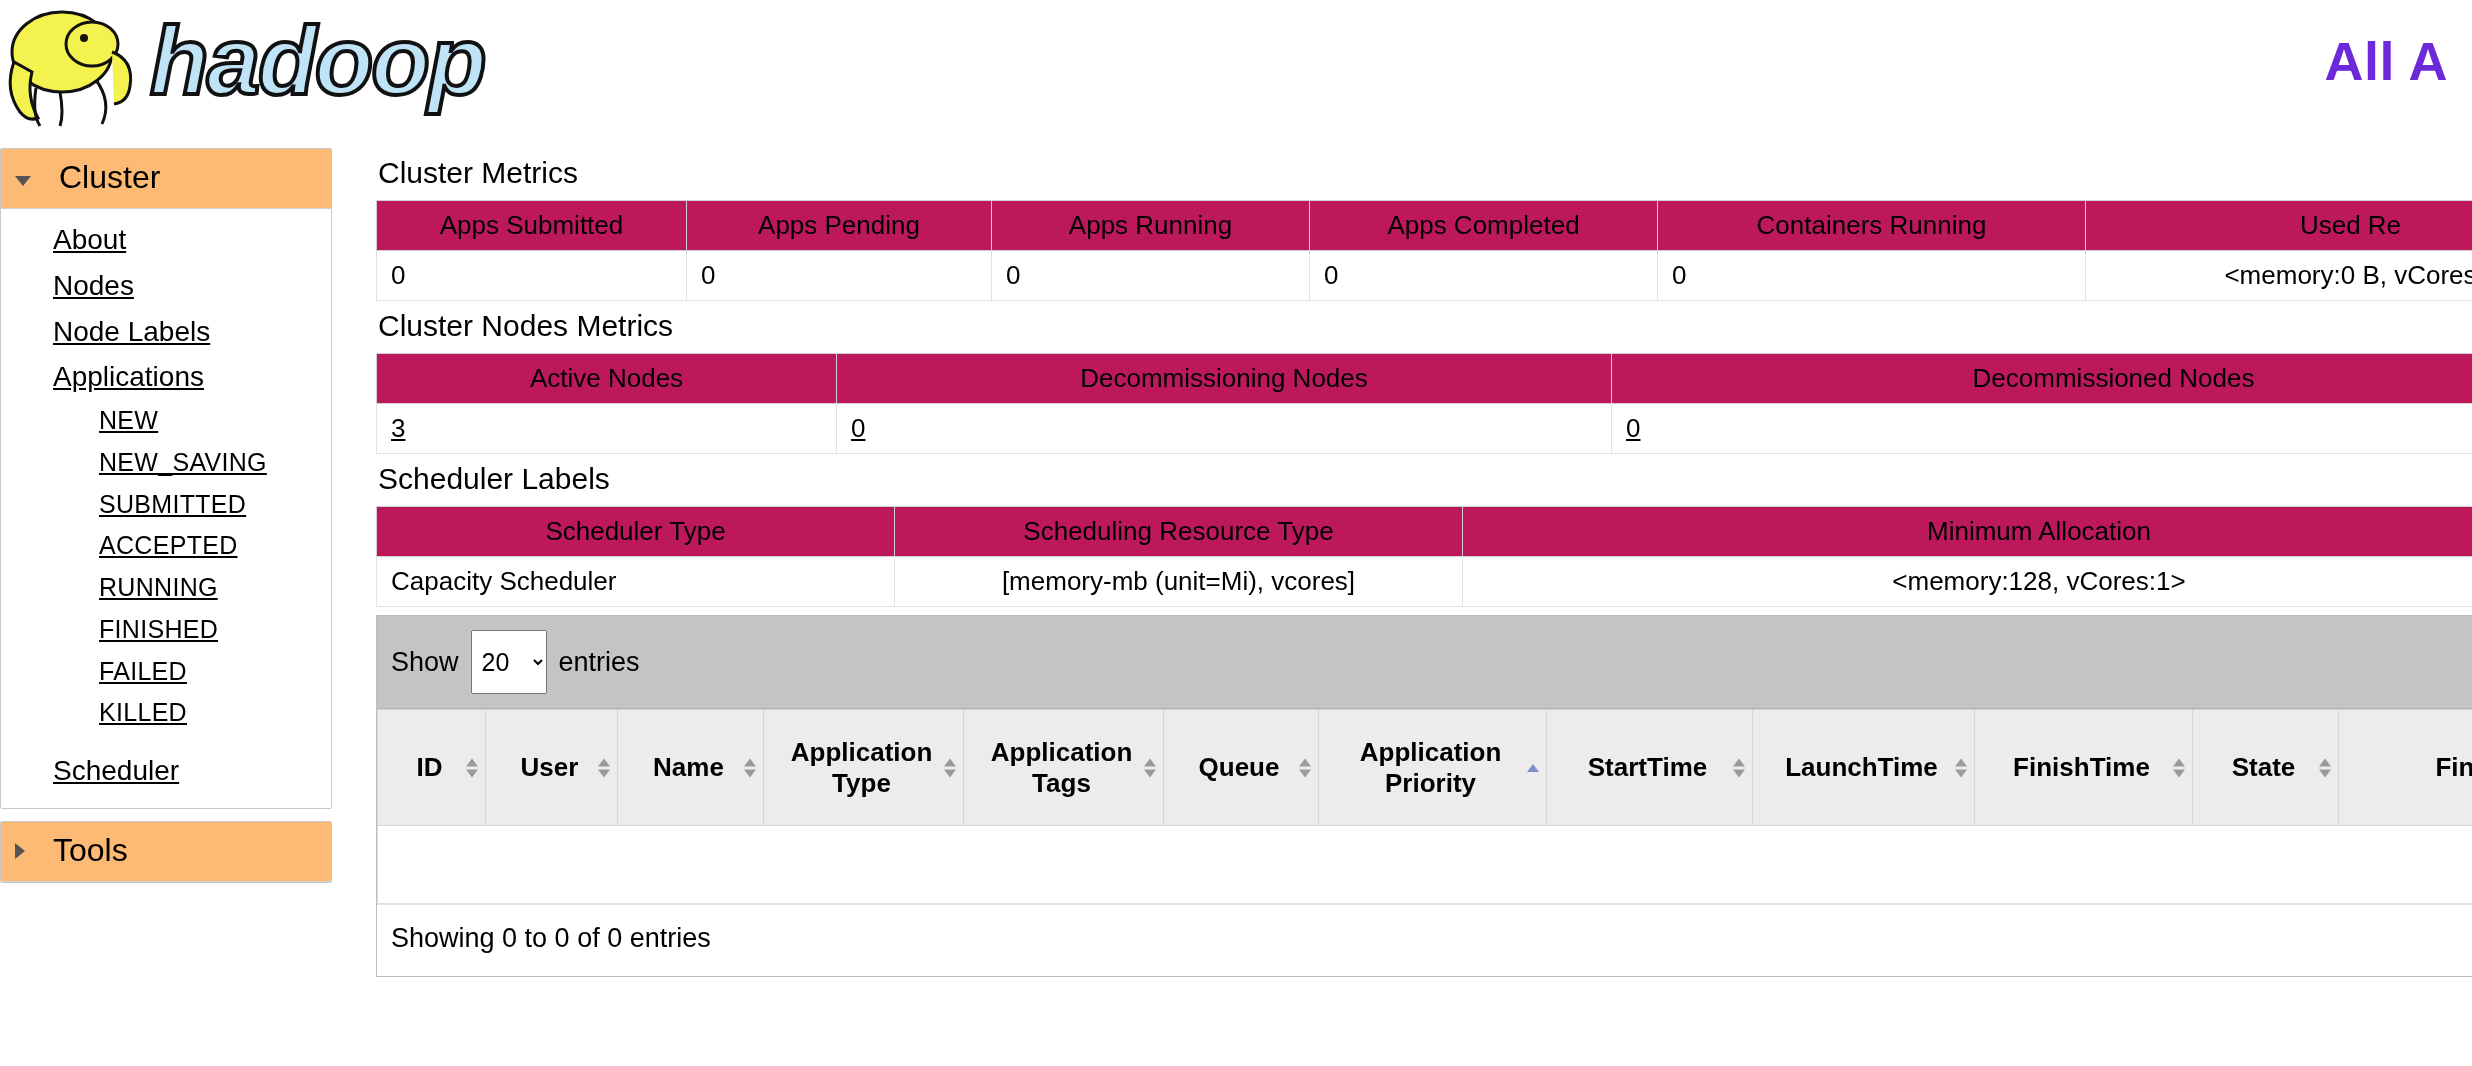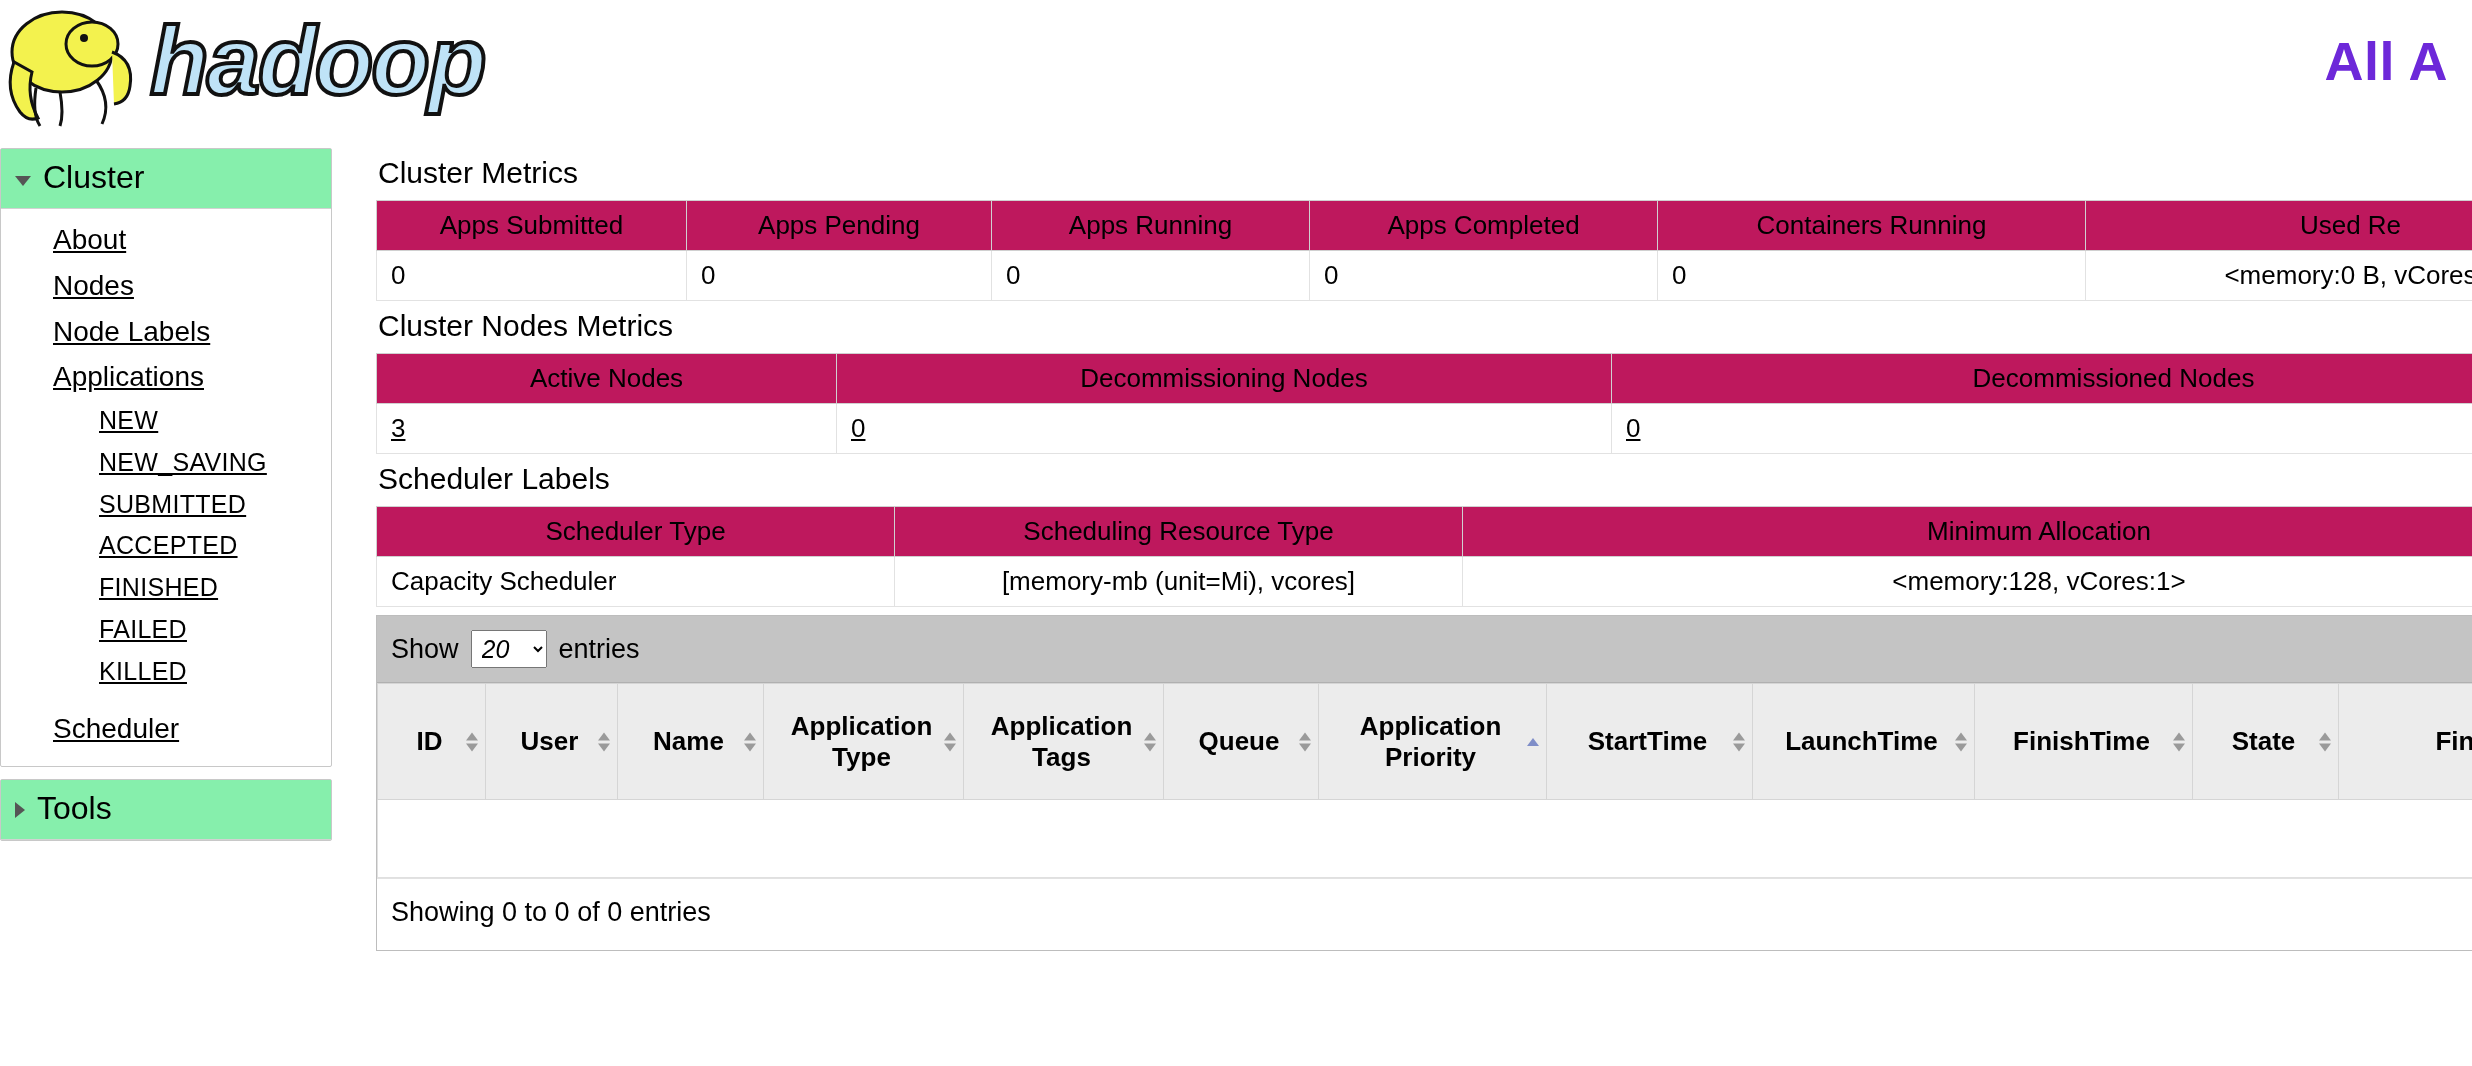--- a/index.html
+++ b/index.html
@@ -47,27 +47,27 @@
     left: 0px; top: 0px;
     width: 332px;
   }
   .panel {
     border: 1px solid #c8c8c8;
     background: #fff;
     margin-bottom: 12px;
     border-radius: 2px;
   }
   .panel-head {
-    background: #86efac;
+    background: #fdba74;
     border-bottom: 1px solid #d2d2d2;
     padding: 10px 14px 12px 14px;
     font-size: 32px;
     display: flex;
     align-items: center;
-    gap: 12px;
+    gap: 28px;
   }
   .panel-head .caret {
     width: 0; height: 0;
     border-left: 8px solid transparent;
     border-right: 8px solid transparent;
     border-top: 10px solid #555;
     margin-top: 6px;
   }
   .panel-head .caret.right {
     border-top: 8px solid transparent;
@@ -139,22 +139,21 @@
     padding: 14px 14px;
     font-size: 27px;
     display: flex;
     align-items: center;
     gap: 12px;
     border-bottom: 1px solid #b0b0b0;
   }
   .dt-toolbar select {
     font-size: 25px;
     font-family: "Liberation Sans", sans-serif;
-    padding: 3px 6px;
-    font-style: italic;
+    padding: 16px 6px;
   }
   table.dt {
     border-collapse: collapse;
     width: 100%;
     background: #fff;
   }
   table.dt th {
     background: #ececec;
     border: 1px solid #d5d5d5;
     font-size: 26px;
@@ -236,20 +235,21 @@
       </div>
       <div class="panel-body">
         <a class="nav-link">About</a>
         <a class="nav-link">Nodes</a>
         <a class="nav-link">Node Labels</a>
         <a class="nav-link">Applications</a>
         <a class="nav-link sub">NEW</a>
         <a class="nav-link sub">NEW_SAVING</a>
         <a class="nav-link sub">SUBMITTED</a>
         <a class="nav-link sub">ACCEPTED</a>
+        <a class="nav-link sub">RUNNING</a>
         <a class="nav-link sub">FINISHED</a>
         <a class="nav-link sub">FAILED</a>
         <a class="nav-link sub">KILLED</a>
         <div class="nav-spacer"></div>
         <a class="nav-link">Scheduler</a>
       </div>
     </div>
 
     <div class="panel">
       <div class="panel-head">

